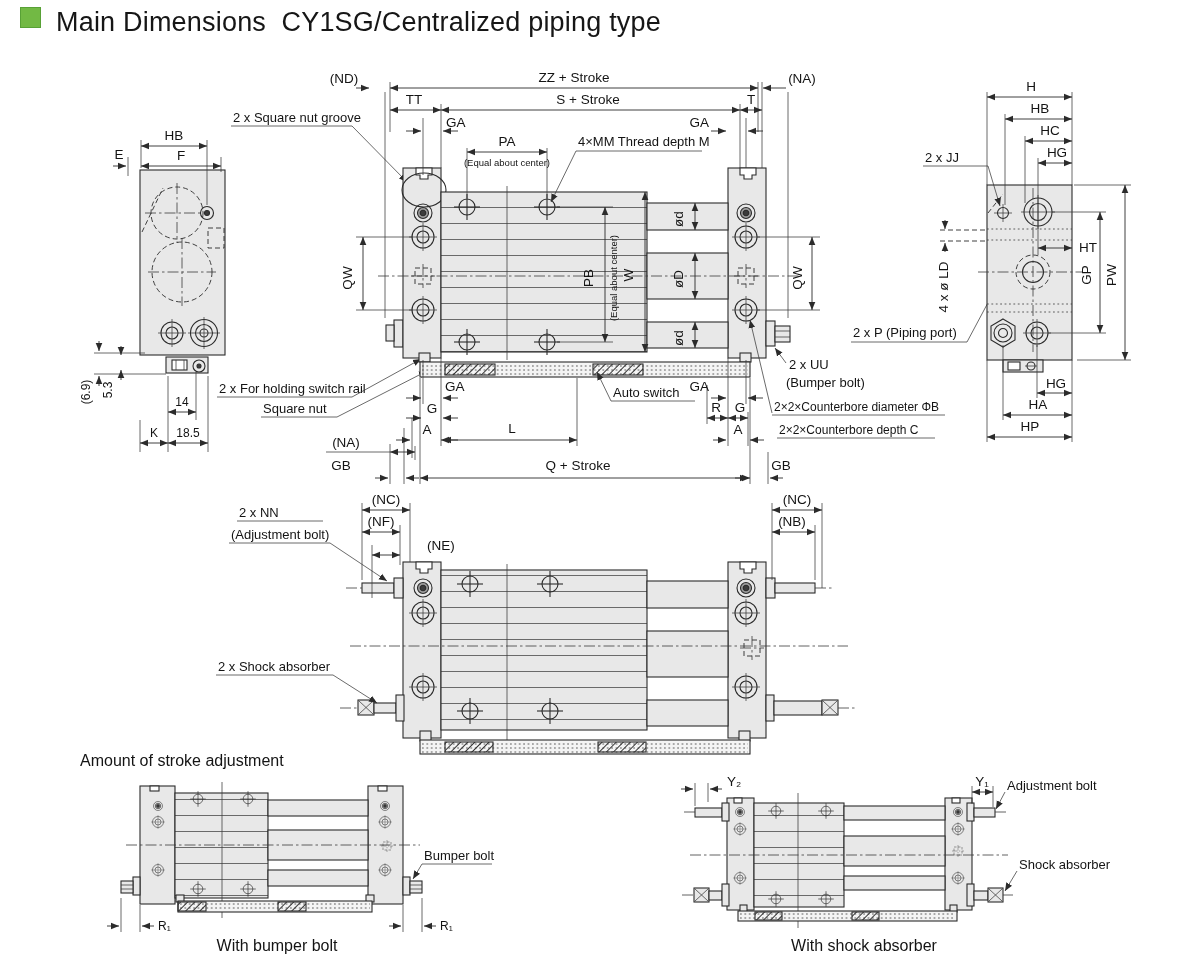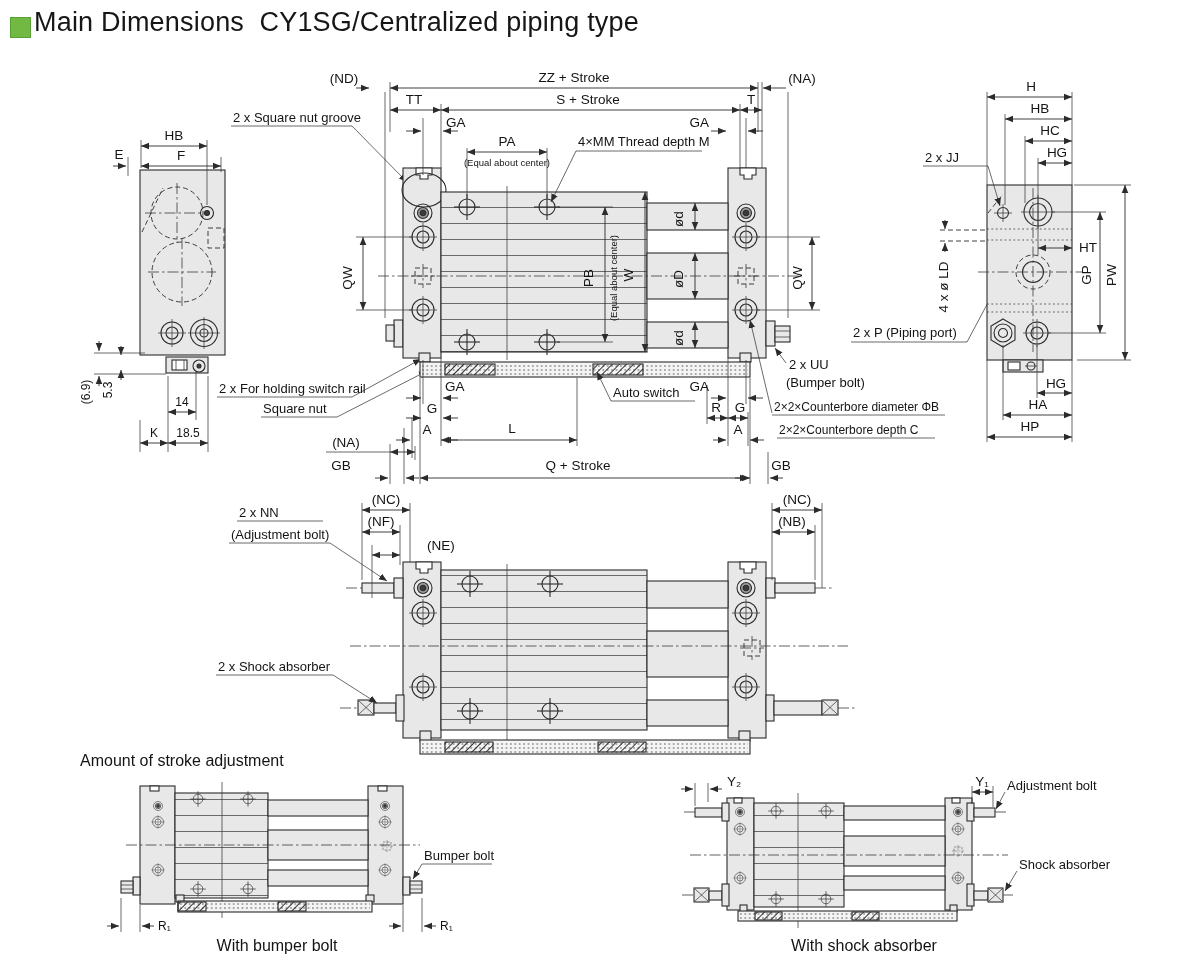--- a/index.html
+++ b/index.html
@@ -1,18 +1,18 @@
 <!DOCTYPE html>
 <html><head>
 <meta charset="utf-8">
 <style>
 *{margin:0;padding:0;box-sizing:border-box}
 body{background:#fff}
 .stage{position:relative;width:1200px;height:958px;background:#fff;font-family:"Liberation Sans","DejaVu Sans",sans-serif;overflow:hidden}
-.titlebar{position:absolute;left:10px;top:7px;display:flex;align-items:flex-end;gap:3px;z-index:2}
+.titlebar{position:absolute;left:20px;top:7px;display:flex;align-items:flex-start;gap:15px;z-index:2}
 .bullet{width:21px;height:21px;background:#72b944;border:1px solid #58a136}
 .titletext{font-size:27px;color:#161616;white-space:pre;letter-spacing:.2px}
 svg.draw{position:absolute;left:0;top:0}
 svg line,svg path,svg rect,svg circle,svg ellipse,svg polygon{stroke:#2b2b2b;stroke-width:1.1;fill:none}
 svg .thin{stroke-width:.75;stroke:#3a3a3a}
 svg .dim{stroke-width:.9}
 svg .dsh{stroke-dasharray:5 3;stroke-width:.9}
 svg .ddot{stroke-dasharray:11 3 2.5 3;stroke-width:.8;stroke:#3a3a3a}
 svg .dot{stroke-dasharray:1.8 2.6;stroke-width:.8;stroke:#3a3a3a}
 svg .mf{fill:#e8e8e8}

